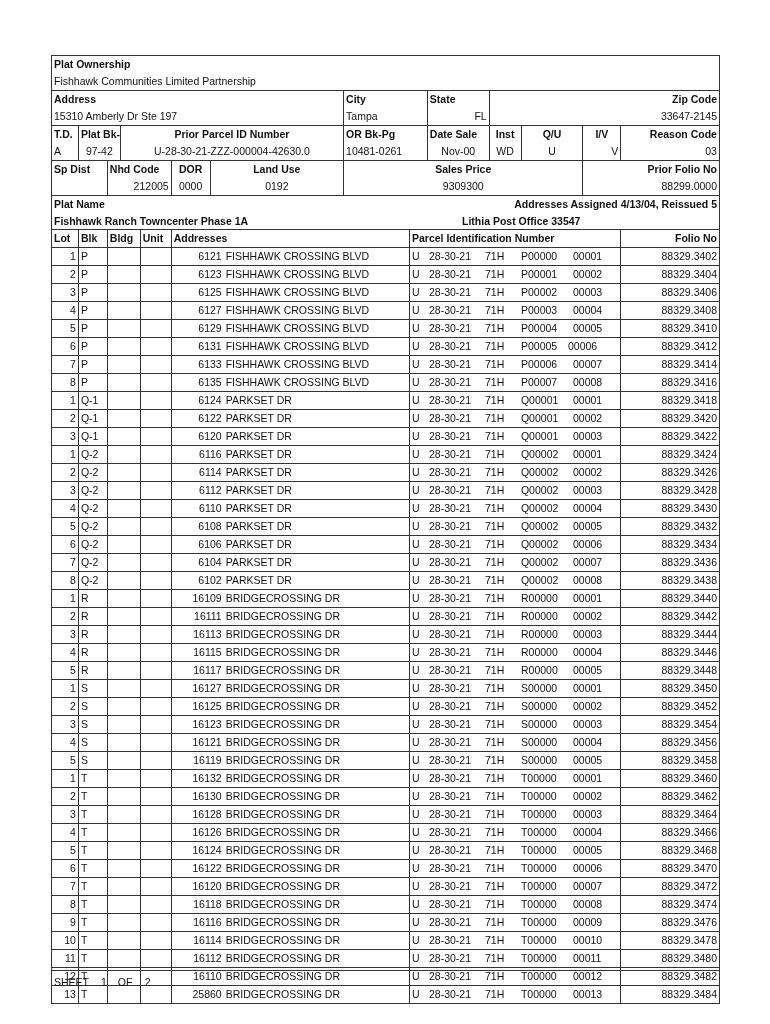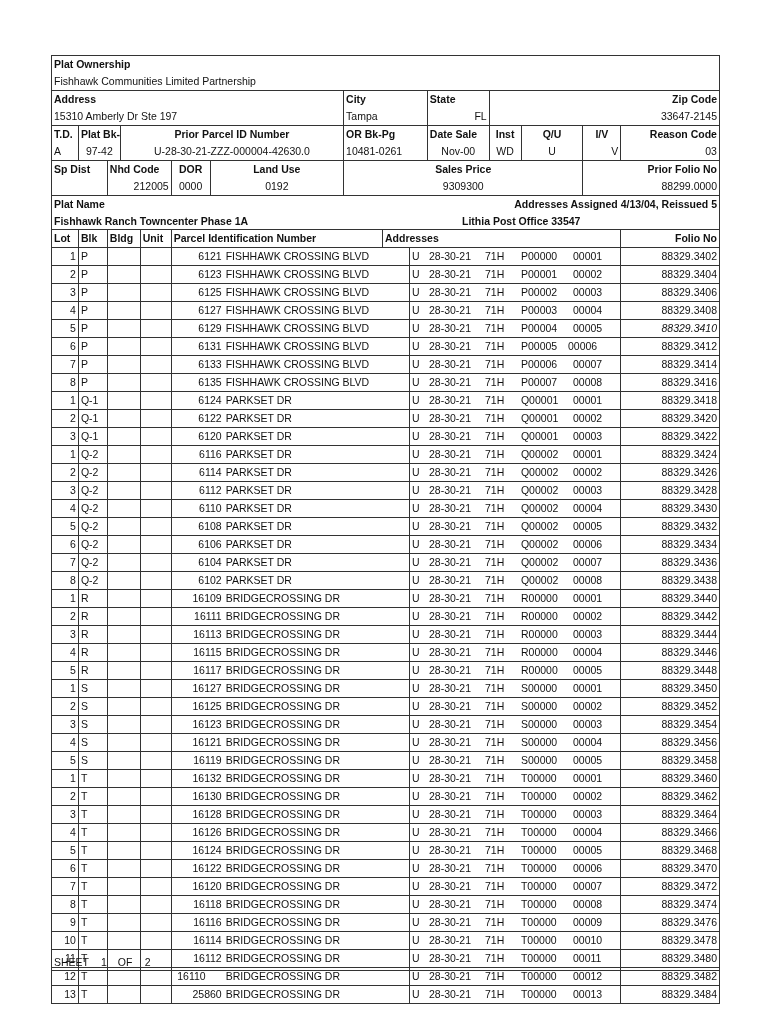--- a/index.html
+++ b/index.html
@@ -130,22 +130,22 @@
         <span class="b">Lithia Post Office 33547</span>
       </div>
     </div>
   </div>
 
   <div class="row data-row">
     <div class="cell b" style="width:27px;">Lot</div>
     <div class="cell b" style="width:29px;">Blk</div>
     <div class="cell b" style="width:33px;">Bldg</div>
     <div class="cell b" style="width:31px;">Unit</div>
+    <div class="cell b" style="width:239px;">Addresses</div>
     <div class="cell b" style="width:212px;">Parcel Identification Number</div>
-    <div class="cell b" style="width:239px;">Addresses</div>
     <div class="cell b r" style="width:98px;">Folio No</div>
   </div>
 
   <div id="rows">
       <div class="row data-row">
         <div class="cell r" style="width:27px;">1</div>
         <div class="cell" style="width:29px;">P</div>
         <div class="cell" style="width:33px;"></div>
         <div class="cell" style="width:31px;"></div>
         <div class="cell" style="width:239px; display:flex;">
@@ -224,21 +224,21 @@
           <span style="width:52px; text-align:right; padding-right:4px; box-sizing:border-box;">6129</span>
           <span>FISHHAWK CROSSING BLVD</span>
         </div>
         <div class="cell" style="width:212px; display:flex;">
           <span style="width:17px;">U</span>
           <span style="width:56px;">28-30-21</span>
           <span style="width:36px;">71H</span>
           <span style="width:52px;">P00004</span>
           <span>00005</span>
         </div>
-        <div class="cell r" style="width:98px;font-style:italic;">88329.3410</div>
+        <div class="cell r" style="width:98px;">88329.3410</div>
       </div>
       <div class="row data-row">
         <div class="cell r" style="width:27px;">6</div>
         <div class="cell" style="width:29px;">P</div>
         <div class="cell" style="width:33px;"></div>
         <div class="cell" style="width:31px;"></div>
         <div class="cell" style="width:239px; display:flex;">
           <span style="width:52px; text-align:right; padding-right:4px; box-sizing:border-box;">6131</span>
           <span>FISHHAWK CROSSING BLVD</span>
         </div>
@@ -862,21 +862,21 @@
           <span>00011</span>
         </div>
         <div class="cell r" style="width:98px;">88329.3480</div>
       </div>
       <div class="row data-row">
         <div class="cell r" style="width:27px;">12</div>
         <div class="cell" style="width:29px;">T</div>
         <div class="cell" style="width:33px;"></div>
         <div class="cell" style="width:31px;"></div>
         <div class="cell" style="width:239px; display:flex;">
-          <span style="width:52px; text-align:right; padding-right:20px; box-sizing:border-box;">16110</span>
+          <span style="width:52px; text-align:right; padding-right:4px; box-sizing:border-box;">16110</span>
           <span>BRIDGECROSSING DR</span>
         </div>
         <div class="cell" style="width:212px; display:flex;">
           <span style="width:17px;">U</span>
           <span style="width:56px;">28-30-21</span>
           <span style="width:36px;">71H</span>
           <span style="width:52px;">T00000</span>
           <span>00012</span>
         </div>
         <div class="cell r" style="width:98px;">88329.3482</div>
@@ -898,15 +898,15 @@
           <span>00013</span>
         </div>
         <div class="cell r" style="width:98px;">88329.3484</div>
       </div>
     </div>
 </div>
 
 <div class="footer">
   <span style="width:44px;">SHEET</span>
   <span style="width:14px;">1</span>
-  <span style="width:24px;">OF</span>
+  <span style="width:24px;margin-top:20px;">OF</span>
   <span>2</span>
 </div>
 
 </body></html>

